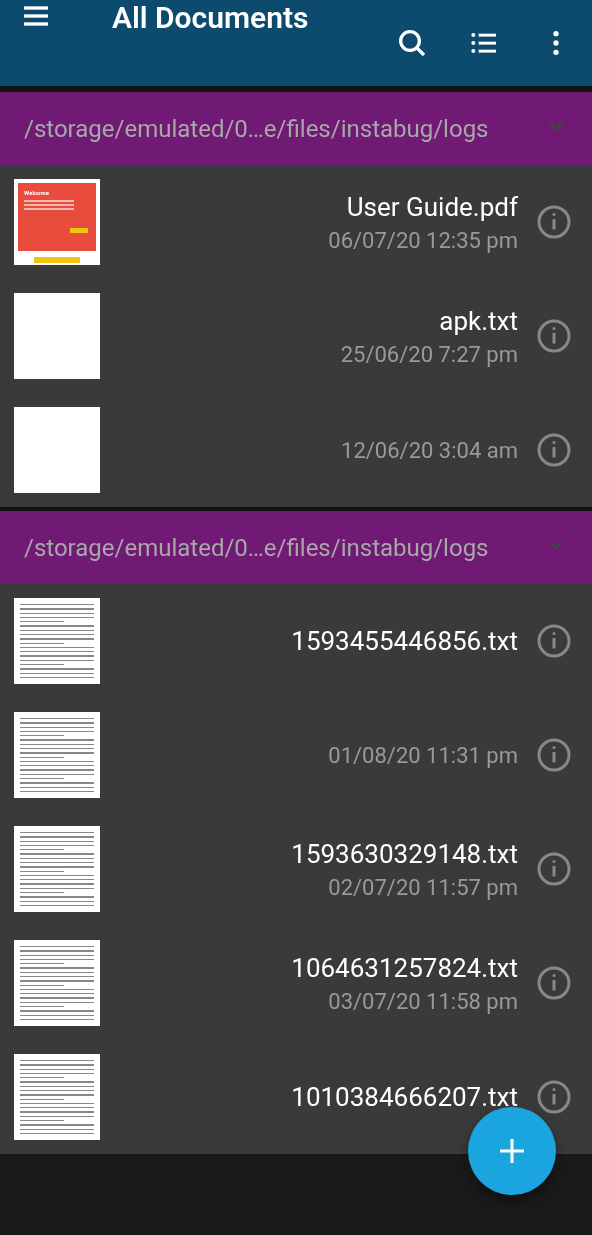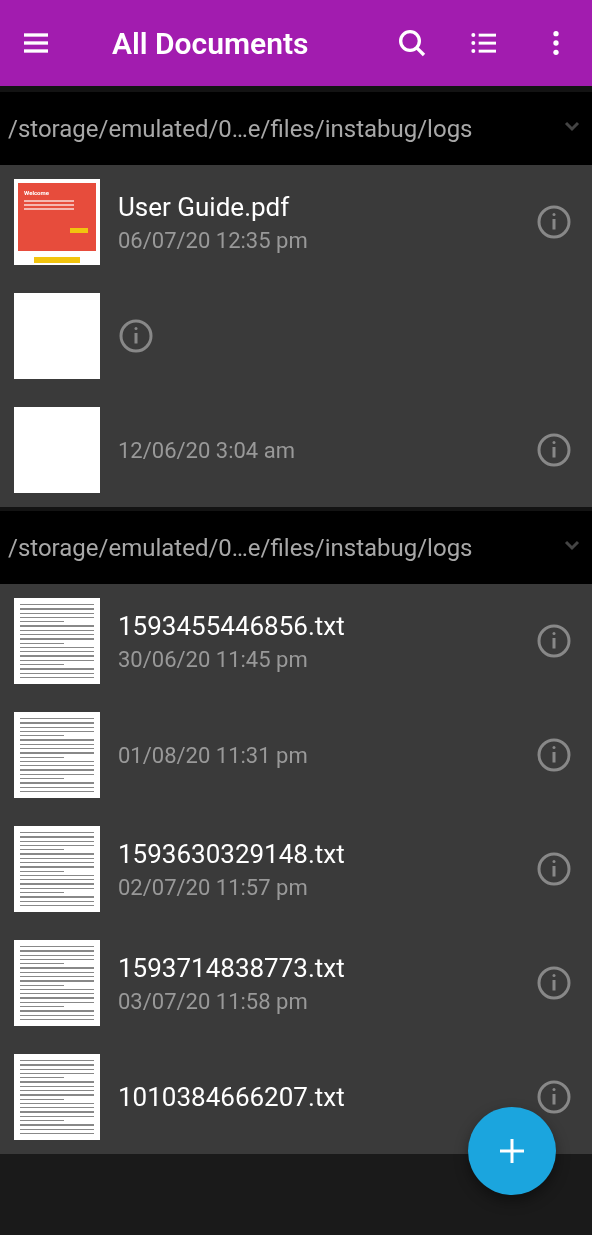--- a/index.html
+++ b/index.html
@@ -7,23 +7,22 @@
       width: 592px;
       height: 1235px;
       background: #1a1a1a;
       font-family: -apple-system, BlinkMacSystemFont, "Segoe UI", Roboto, sans-serif;
       color: #fff;
       overflow: hidden;
       position: relative;
     }
     .header {
       height: 86px;
-      background: #a21caf;
-      display: flex;
-      align-items: center;
+      background: #0c4a6e;
+      display: flex;
       padding: 0 20px;
     }
     .header-title {
       flex: 1;
       font-size: 30px;
       font-weight: 600;
       color: #fff;
       margin-left: 60px;
     }
     .header-icons {
@@ -33,22 +32,22 @@
     }
     .icon-btn {
       width: 32px;
       height: 32px;
       display: flex;
       align-items: center;
       justify-content: center;
       cursor: pointer;
     }
     .section-header {
-      background: #000000;
-      padding: 22px 8px;
+      background: #701a75;
+      padding: 22px 24px;
       display: flex;
       align-items: center;
       justify-content: space-between;
       border-top: 4px solid #131313;
     }
     .section-header:first-of-type {
       border-top: 6px solid #131313;
     }
     .section-path {
       font-size: 24px;
@@ -130,20 +129,21 @@
       height: 2px;
       background: #888;
       width: 100%;
     }
     .thumb-text .line.short { width: 60%; }
     .file-info {
       flex: 1;
       display: flex;
       flex-direction: column;
       gap: 6px;
+      text-align: right;
     }
     .file-name {
       font-size: 26px;
       color: #fff;
       font-weight: 400;
     }
     .file-date {
       font-size: 22px;
       color: #999;
     }
@@ -235,20 +235,24 @@
         <div class="info-btn"><svg width="36" height="36" viewBox="0 0 24 24" fill="none" stroke="#888" stroke-width="2">
             <circle cx="12" cy="12" r="10"></circle>
             <line x1="12" y1="10" x2="12" y2="17"></line>
             <circle cx="12" cy="7" r="1" fill="#888" stroke="none"></circle>
           </svg></div>
       </div>
     </div>
     <div class="file-list">
       <div class="file-item">
         <div class="file-thumb"></div>
+        <div class="file-info">
+          <div class="file-name">apk.txt</div>
+          <div class="file-date">25/06/20 7:27 pm</div>
+        </div>
         <div class="info-btn"><svg width="36" height="36" viewBox="0 0 24 24" fill="none" stroke="#888" stroke-width="2">
             <circle cx="12" cy="12" r="10"></circle>
             <line x1="12" y1="10" x2="12" y2="17"></line>
             <circle cx="12" cy="7" r="1" fill="#888" stroke="none"></circle>
           </svg></div>
       </div>
       <div class="file-item">
         <div class="file-thumb"></div>
         <div class="file-info">
           <div class="file-date">12/06/20 3:04 am</div>
@@ -283,21 +287,20 @@
           <div class="line"></div>
           <div class="line"></div>
           <div class="line"></div>
           <div class="line short"></div>
           <div class="line"></div>
           <div class="line"></div>
           <div class="line"></div>
         </div>
         <div class="file-info">
           <div class="file-name">1593455446856.txt</div>
-          <div class="file-date">30/06/20 11:45 pm</div>
         </div>
         <div class="info-btn"><svg width="36" height="36" viewBox="0 0 24 24" fill="none" stroke="#888" stroke-width="2">
             <circle cx="12" cy="12" r="10"></circle>
             <line x1="12" y1="10" x2="12" y2="17"></line>
             <circle cx="12" cy="7" r="1" fill="#888" stroke="none"></circle>
           </svg></div>
       </div>
       <div class="file-item">
         <div class="file-thumb thumb-text">
           <div class="line"></div>
@@ -374,21 +377,21 @@
           <div class="line"></div>
           <div class="line"></div>
           <div class="line"></div>
           <div class="line"></div>
           <div class="line short"></div>
           <div class="line"></div>
           <div class="line"></div>
           <div class="line"></div>
         </div>
         <div class="file-info">
-          <div class="file-name">1593714838773.txt</div>
+          <div class="file-name">1064631257824.txt</div>
           <div class="file-date">03/07/20 11:58 pm</div>
         </div>
         <div class="info-btn"><svg width="36" height="36" viewBox="0 0 24 24" fill="none" stroke="#888" stroke-width="2">
             <circle cx="12" cy="12" r="10"></circle>
             <line x1="12" y1="10" x2="12" y2="17"></line>
             <circle cx="12" cy="7" r="1" fill="#888" stroke="none"></circle>
           </svg></div>
       </div>
       <div class="file-item">
         <div class="file-thumb thumb-text">

